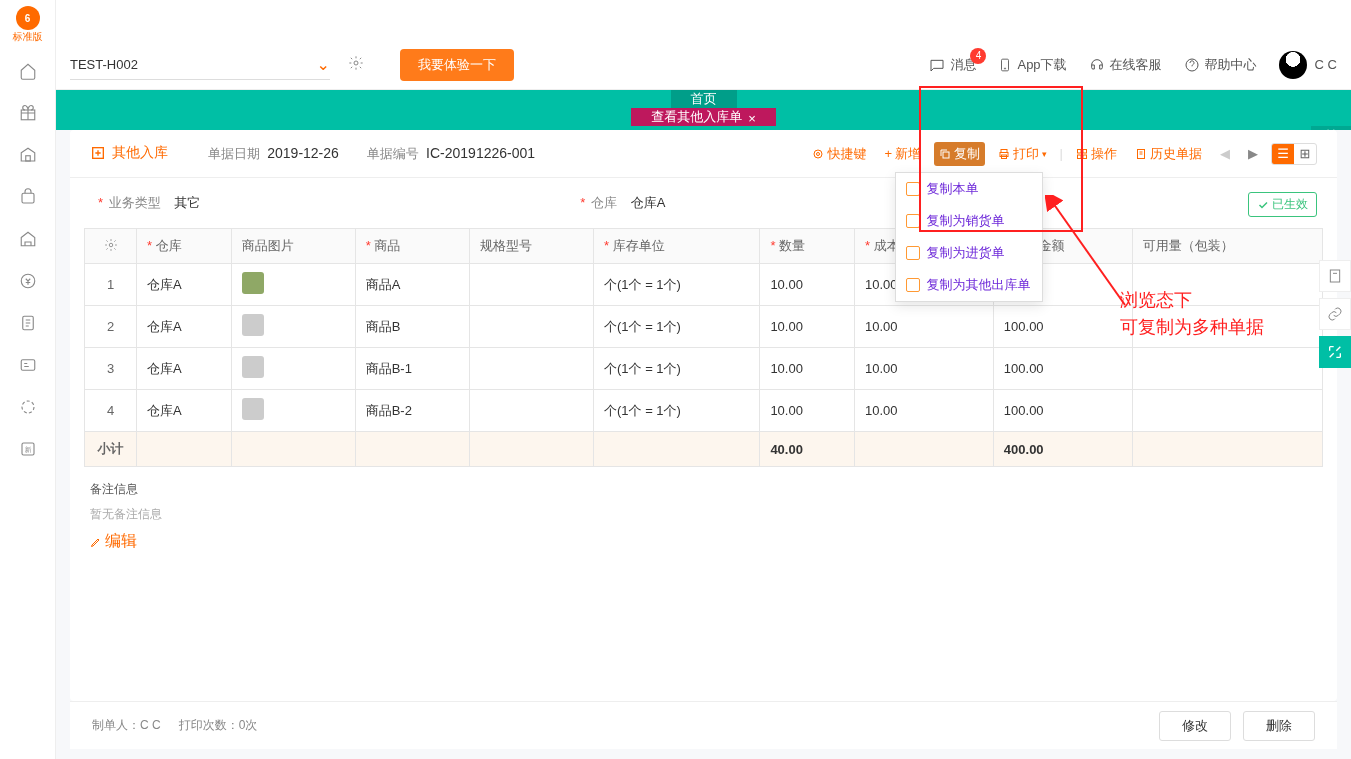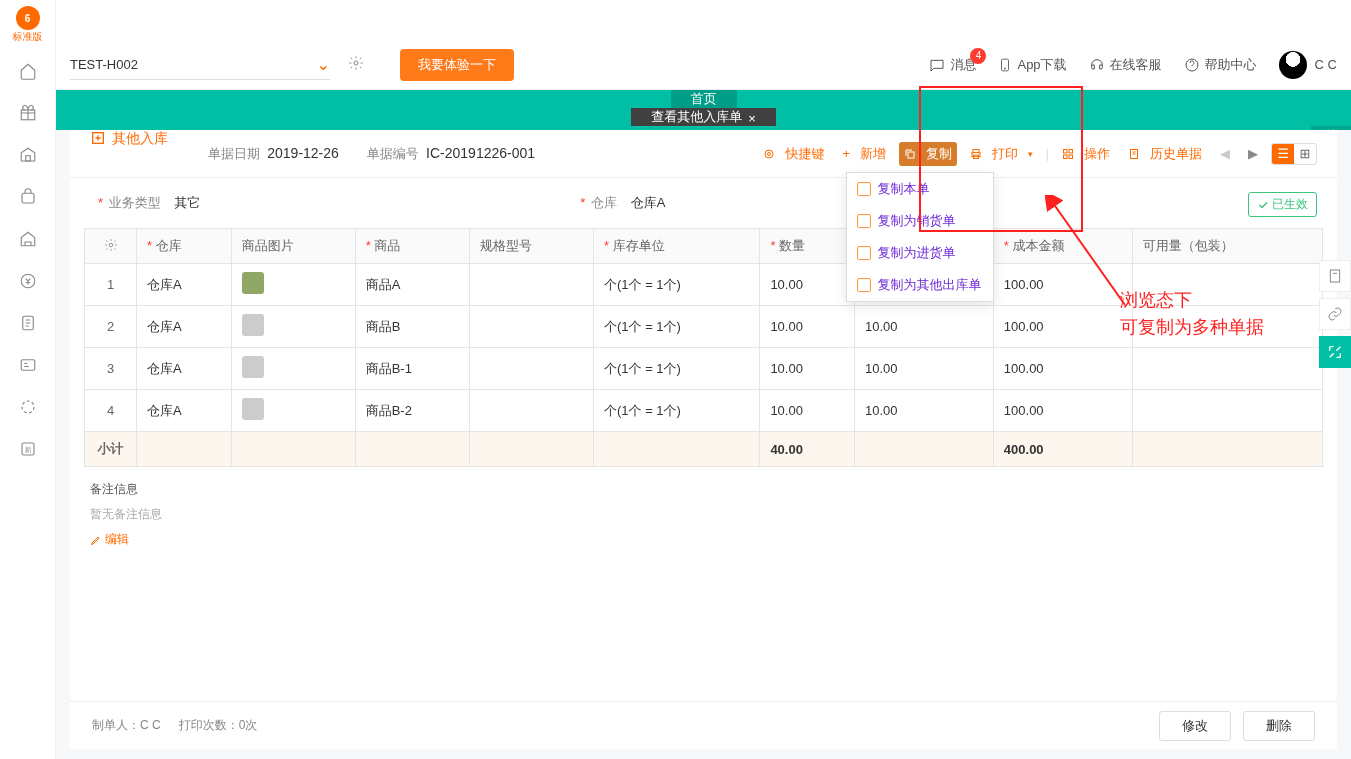--- a/index.html
+++ b/index.html
@@ -18,30 +18,30 @@
 .gear-btn { margin-left: 18px; color: #888; cursor: pointer; }
 .try-btn { margin-left: 36px; background: #ff7b1a; color: #fff; border: none; border-radius: 4px; height: 32px; padding: 0 18px; cursor: pointer; font-size: 13px; }
 .top-links { margin-left: auto; display: flex; align-items: center; gap: 22px; color: #555; font-size: 13px; }
 .top-link { display: flex; align-items: center; gap: 5px; cursor: pointer; position: relative; }
 .badge { position: absolute; top: -8px; right: -10px; background: #ff3b30; color: #fff; border-radius: 50%; width: 16px; height: 16px; font-size: 10px; display: flex; align-items: center; justify-content: center; }
 .avatar { width: 28px; height: 28px; border-radius: 50%; background: radial-gradient(circle at 50% 30%, #fff 30%, #000 31%); display: inline-block; }
 .user-chip { display: flex; align-items: center; gap: 8px; }
 .tabbar { height: 40px; background: #00bfa5; display: flex; align-items: center; color: #fff; flex-direction: column; }
 .tab { height: 40px; padding: 0 20px; display: flex; align-items: center; cursor: pointer; font-size: 13px; gap: 6px; }
 .tab.home { background: #009e89; }
-.tab.active { background: #404040; align-items: flex-end; }
+.tab.active { background: #be185d; align-items: flex-end; }
 .tab-close-main { margin-left: auto; width: 40px; height: 40px; background: #00a892; display: flex; align-items: center; justify-content: center; cursor: pointer; }
 .content { flex: 1; background: #f7f8fa; padding: 0 14px 10px; display: flex; flex-direction: column; overflow: hidden; }
 .card { background: #fff; border-radius: 4px; flex: 1; display: flex; flex-direction: column; position: relative; }
 .card-head { display: flex; align-items: center; height: 48px; padding: 0 20px; border-bottom: 1px solid #eee; }
-.card-tab { display: flex; align-items: flex-start; gap: 6px; color: #ff6a00; font-size: 14px; height: 48px; border-bottom: 2px solid transparent; }
+.card-tab { display: flex; align-items: center; gap: 6px; color: #ff6a00; font-size: 14px; height: 48px; border-bottom: 2px solid transparent; }
 .meta { margin-left: 40px; display: flex; gap: 28px; color: #888; font-size: 13px; align-items: center; }
 .meta b { color: #333; font-weight: normal; font-size: 14px; }
 .toolbar { margin-left: auto; display: flex; align-items: center; gap: 8px; font-size: 13px; color: #666; position: relative; }
-.tbtn { display: inline-flex; align-items: center; gap: 10px; cursor: pointer; padding: 3px 5px; border-radius: 3px; }
+.tbtn { display: inline-flex; align-items: center; gap: 3px; cursor: pointer; padding: 3px 5px; border-radius: 3px; }
 .tbtn.orange { color: #ff6a00; }
 .tbtn.copy-active { background: #d67c2b; color: #fff; }
 .tbtn svg { width: 12px; height: 12px; }
 .view-toggle { display: inline-flex; border: 1px solid #ddd; border-radius: 3px; overflow: hidden; }
 .view-toggle span { width: 22px; height: 20px; display: flex; align-items: center; justify-content: center; cursor: pointer; }
 .view-toggle span.active { background: #ff6a00; color: #fff; }
 .dropdown { position: absolute; top: 30px; left: 88px; width: 148px; background: #fff; border: 1px solid #ddd; box-shadow: 0 4px 12px rgba(0,0,0,0.1); z-index: 20; }
 .dropdown-item { height: 32px; display: flex; align-items: center; gap: 6px; padding: 0 10px; cursor: pointer; color: #6d28d9; font-size: 13px; }
 .dd-icon { width: 14px; height: 14px; border: 1.5px solid #ff9933; border-radius: 2px; position: relative; }
 .status-badge { position: absolute; right: 20px; top: 62px; border: 1px solid #3ac47d; color: #3ac47d; border-radius: 3px; padding: 3px 8px; font-size: 12px; display: flex; align-items: center; gap: 3px; }
@@ -54,21 +54,21 @@
 th { background: #fafafa; color: #666; font-weight: normal; }
 th .req { color: #ff3b30; }
 .row-idx { text-align: center; width: 52px; color: #666; }
 .gear-th { width: 52px; text-align: center; }
 .img-cell { display: inline-flex; width: 22px; height: 22px; background: #8fa866; border-radius: 3px; align-items: center; justify-content: center; color: #fff; font-size: 11px; }
 .img-cell.gray { background: #ccc; }
 .subtotal td { background: #fdf6ee; font-weight: bold; }
 .remark-section { padding: 14px 20px; color: #555; }
 .remark-title { font-size: 12px; margin-bottom: 8px; }
 .remark-empty { color: #aaa; font-size: 12px; }
-.edit-link { color: #ff6a00; font-size: 12px; margin-top: 8px; display: inline-flex; align-items: center; gap: 3px; cursor: pointer; }
+.edit-link { color: #ff6a00; font-size: 16px; margin-top: 8px; display: inline-flex; align-items: center; gap: 3px; cursor: pointer; }
 .footer { height: 48px; background: #fff; border-top: 1px solid #eee; display: flex; align-items: center; padding: 0 22px; color: #888; font-size: 12px; }
 .footer-actions { margin-left: auto; display: flex; gap: 12px; }
 .footer-btn { border: 1px solid #ddd; background: #fff; border-radius: 3px; height: 30px; padding: 0 22px; cursor: pointer; font-size: 13px; color: #333; }
 .right-tools { position: absolute; right: 0; top: 260px; width: 32px; display: flex; flex-direction: column; gap: 6px; }
 .right-tool { width: 32px; height: 32px; border: 1px solid #eee; background: #fff; display: flex; align-items: center; justify-content: center; cursor: pointer; color: #888; }
 .right-tool.active { background: #00bfa5; color: #fff; border-color: #00bfa5; }
 .annot-box { position: absolute; left: 919px; top: 86px; width: 164px; height: 146px; border: 2px solid #ff2020; pointer-events: none; z-index: 30; }
 .annot-text { position: absolute; left: 1120px; top: 288px; color: #ff2020; font-size: 18px; line-height: 1.5; pointer-events: none; z-index: 30; font-family: Liberation Mono, monospace; }
 .annot-arrow { position: absolute; left: 1045px; top: 195px; pointer-events: none; z-index: 30; }
 </style>

